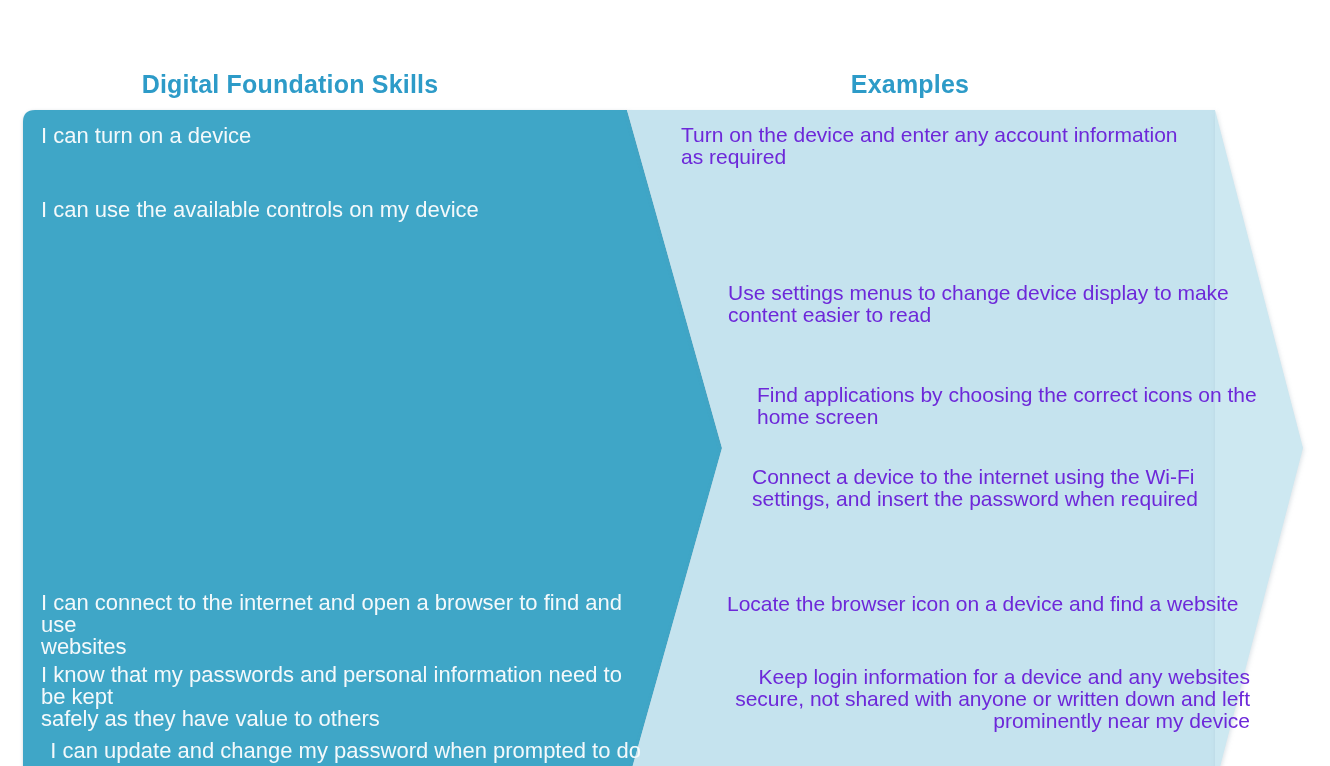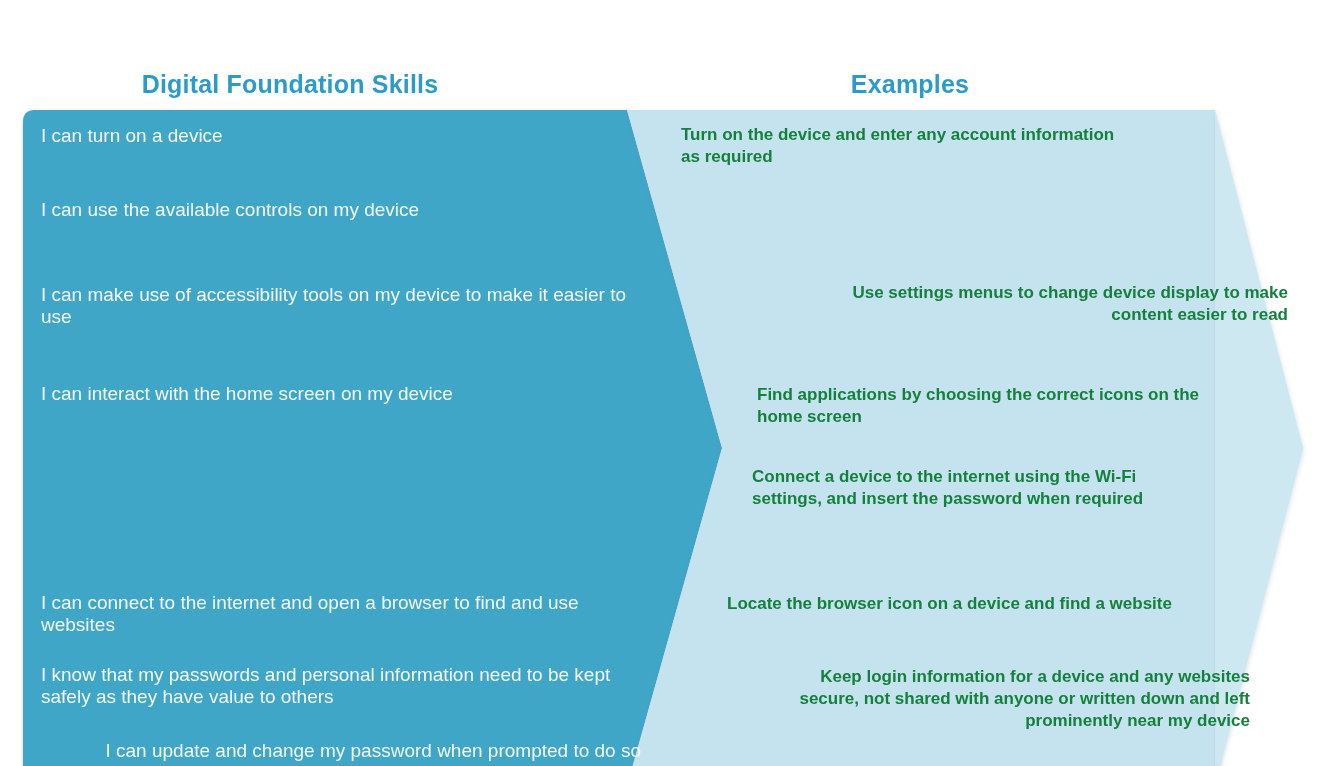--- a/index.html
+++ b/index.html
@@ -35,64 +35,60 @@
     font-size: 25px;
     font-weight: bold;
     letter-spacing: 0.2px;
     color: #2d9bc8;
     white-space: nowrap;
   }
   .skill {
     position: absolute;
     left: 41px;
     width: 600px;
-    font-size: 19px;
+    font-size: 22px;
     line-height: 22px;
     color: #f4f9fb;
     white-space: pre-line;
   }
   .example {
     position: absolute;
     width: 560px;
-    font-size: 17px;
+    font-size: 21px;
     line-height: 22px;
-    color: #15803d;
+    color: #6d28d9;
     white-space: pre-line;
-    font-weight: bold;
   }
 </style>
 </head>
 <body>
 
 <div class="canvas">
 
   <svg class="shapes" width="1330" height="766" viewBox="0 0 1330 766">
     <path class="teal-shape" d="M 35 67 L 627 67 L 722 405 L 627 743 L 35 743 Q 23 743 23 731 L 23 79 Q 23 67 35 67 Z" fill="#3fa6c7"></path>
     <path class="light-shape" d="M 627 67 L 1215 67 L 1215 743 L 627 743 L 722 405 Z" fill="#c5e3ee"></path>
     <path class="light-shape" d="M 1215 67 L 1303 405 L 1215 743 Z" fill="#cde8f1"></path>
   </svg>
 
   <div class="col-title" style="left:40px;">Digital Foundation Skills</div>
 
   <div class="col-title" style="left:660px;">Examples</div>
 
   <div class="skill" style="top:82px;">I can turn on a device</div>
   <div class="skill" style="top:156px;">I can use the available controls on my device</div>
-  <div class="skill" style="top:241px;">I can make use of accessibility tools on my device to make it easier to
-use</div>
-  <div class="skill" style="top:340px;">I can interact with the home screen on my device</div>
   <div class="skill" style="top:549px;">I can connect to the internet and open a browser to find and use
 websites</div>
   <div class="skill" style="top:621px;">I know that my passwords and personal information need to be kept
 safely as they have value to others</div>
   <div class="skill" style="top:697px;text-align:right;">I can update and change my password when prompted to do so</div>
 
   <div class="example" style="left:681px; top:81px;">Turn on the device and enter any account information
 as required</div>
-  <div class="example" style="left:728px; top:239px;text-align:right;">Use settings menus to change device display to make
+  <div class="example" style="left:728px; top:239px;">Use settings menus to change device display to make
 content easier to read</div>
   <div class="example" style="left:752px; top:423px;">Connect a device to the internet using the Wi-Fi
 settings, and insert the password when required</div>
   <div class="example" style="left:757px; top:341px;">Find applications by choosing the correct icons on the
 home screen</div>
   <div class="example" style="left:727px; top:550px;">Locate the browser icon on a device and find a website</div>
   <div class="example" style="left:690px; top:623px;text-align:right;">Keep login information for a device and any websites
 secure, not shared with anyone or written down and left
 prominently near my device</div>
 

